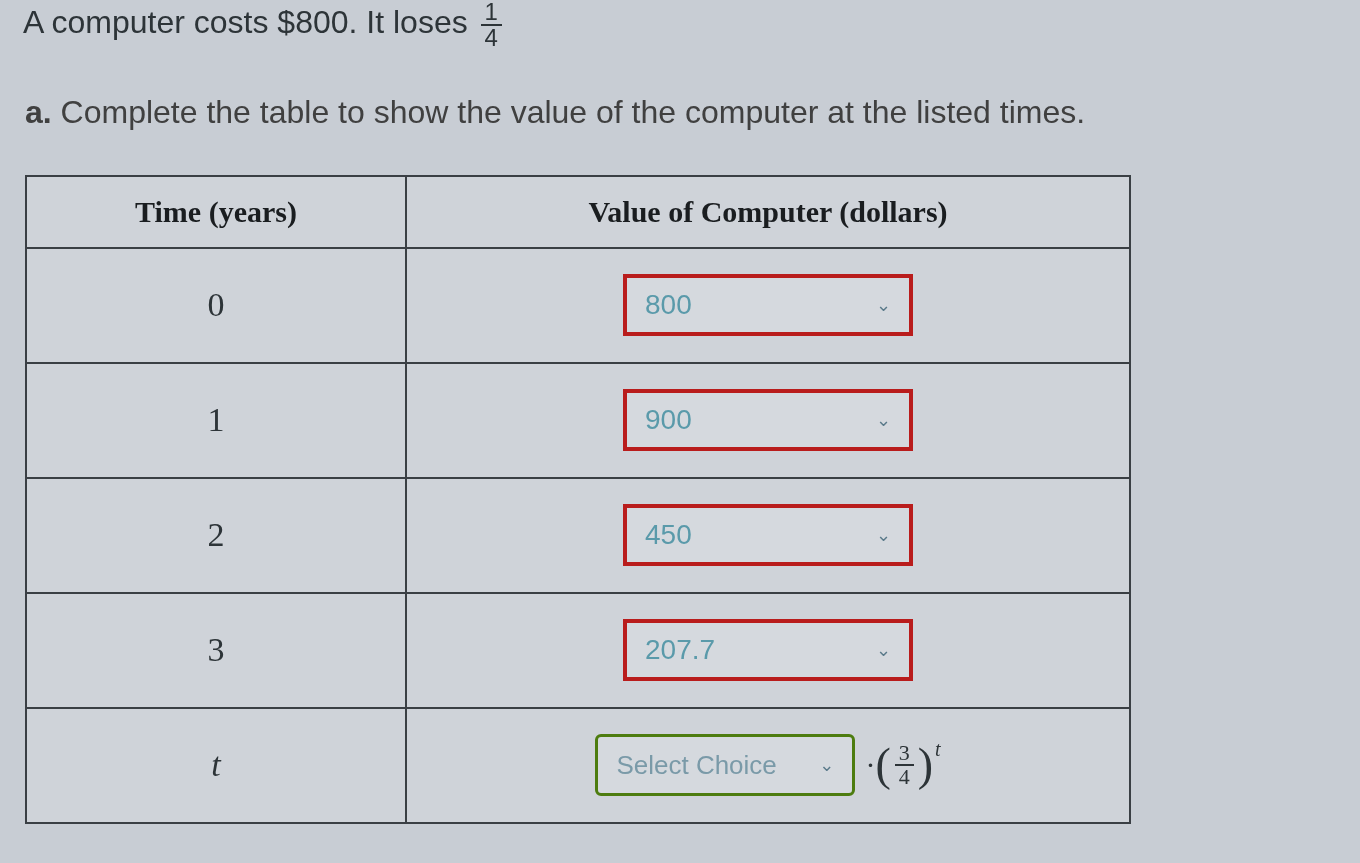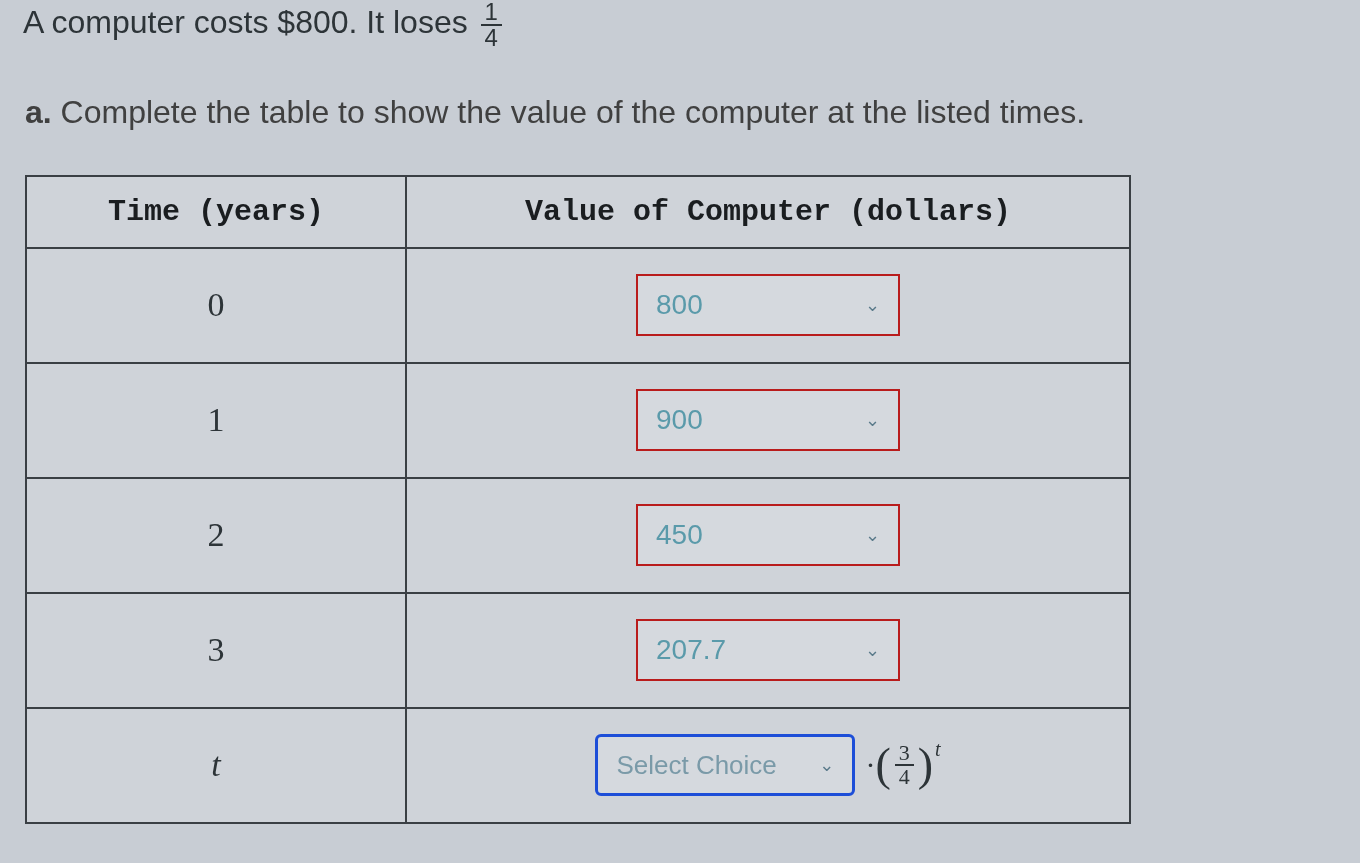--- a/index.html
+++ b/index.html
@@ -50,21 +50,21 @@
     table {
       border-collapse: collapse;
       margin-left: 25px;
       margin-top: 10px;
       background: #cfd3d9;
     }
     th, td {
       border: 2px solid #3a3f44;
     }
     th {
-      font-family: Liberation Mono, monospace;
+      font-family: Liberation Serif, serif;
       font-weight: bold;
       font-size: 30px;
       padding: 18px 40px;
       text-align: center;
       color: #1a1d20;
     }
     th.col1 {
       width: 380px;
     }
     th.col2 {
@@ -77,30 +77,30 @@
     }
     td.time-cell {
       font-family: 'Times New Roman', serif;
       font-size: 34px;
       color: #2d3438;
     }
     .select-box {
       display: inline-flex;
       align-items: center;
       justify-content: space-between;
-      border: 2px solid #b91c1c;
+      border: 4px solid #b91c1c;
       background: #d5d9de;
       padding: 12px 18px;
-      width: 264px;
+      width: 290px;
       height: 62px;
       font-size: 28px;
       color: #5a9aaa;
     }
     .select-box.placeholder {
-      border: 3px solid #1d4ed8;
+      border: 3px solid #4d7c0f;
       border-radius: 6px;
       color: #7a9aa8;
       width: 260px;
       font-size: 26px;
     }
     .chevron {
       color: #5a7a8a;
       font-size: 18px;
       margin-left: 10px;
     }

